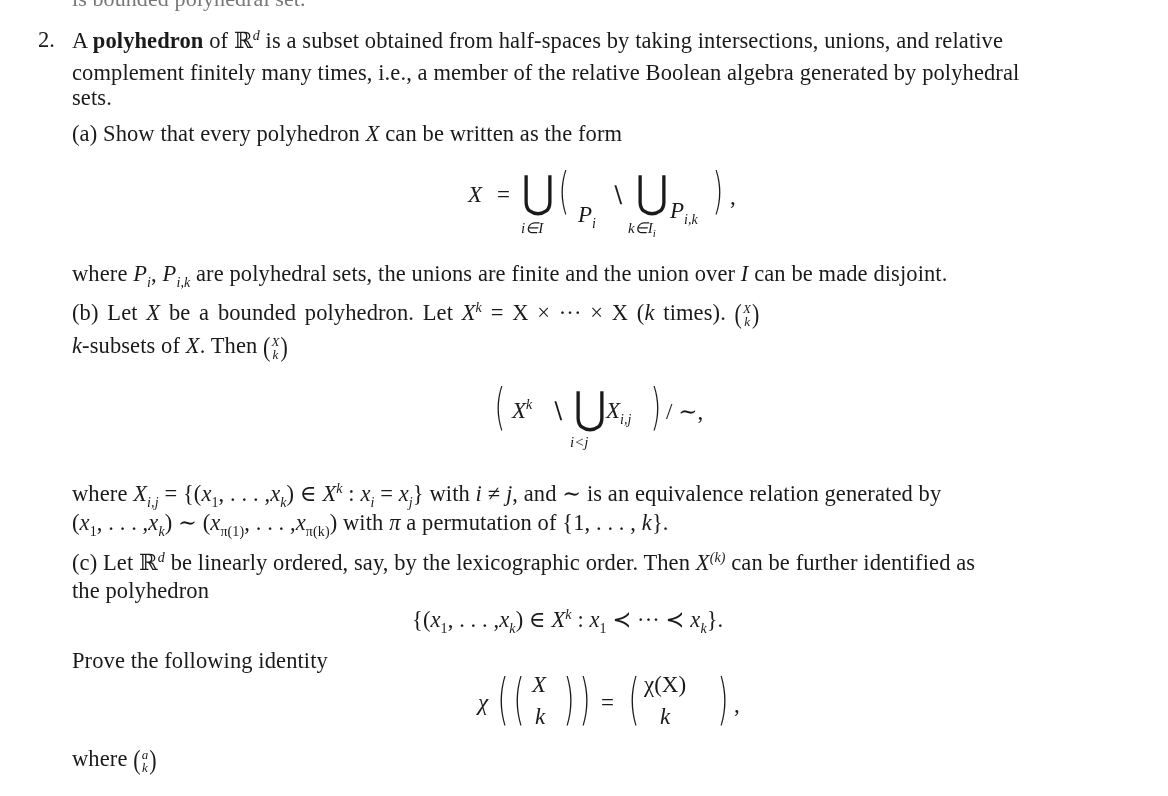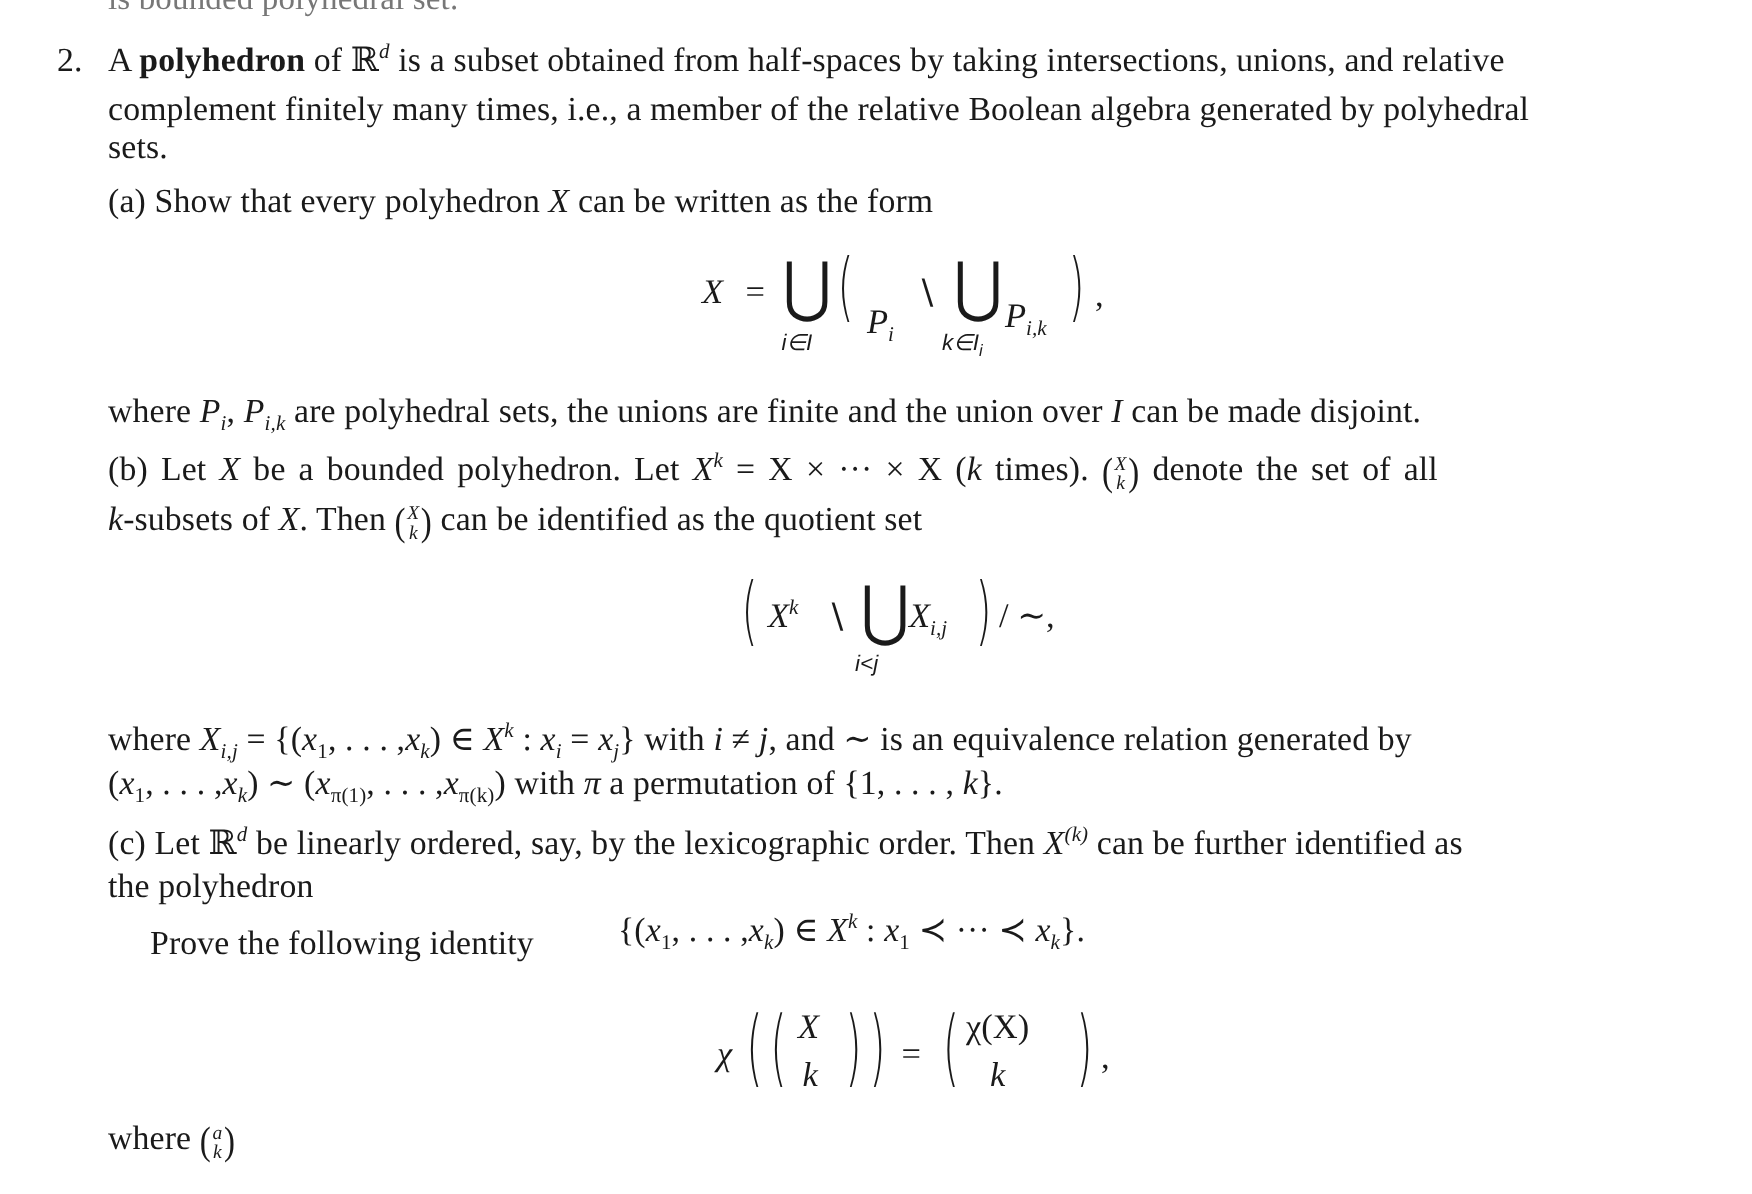--- a/index.html
+++ b/index.html
@@ -1,21 +1,21 @@
 <!DOCTYPE html>
 <html><head>
 <meta charset="utf-8">
 <style>
   html, body { margin:0; padding:0; background:#ffffff; }
   body {
     width:1168px; height:796px; overflow:hidden; position:relative;
     font-family:"DejaVu Serif","Liberation Serif",serif;
     color:#1a1a1a; font-size:21px;
   }
-  .serif { font-family:Liberation Sans, sans-serif; }
+  .serif { font-family:Liberation Serif, serif; }
   .abs { position:absolute; white-space:nowrap; }
   .line { font-family:"Liberation Serif","DejaVu Serif",serif; font-size:22.5px; letter-spacing:0.1px; }
   i.m { font-style:italic; font-family:"Liberation Serif","DejaVu Serif",serif; }
   b { font-weight:bold; }
   sup, sub { font-size:14px; line-height:0; }
   .cutoff { top:-14px; left:72px; color:#777; font-size:22px; }
   .bigU { font-size:44px; line-height:1; font-family:"DejaVu Serif",serif; display:inline-block; transform:scaleX(0.9); }
   .paren { font-family:"DejaVu Sans",sans-serif; font-weight:100; display:inline-block; }
   .under { font-size:15px; font-style:italic; }
   .binom { display:inline-flex; align-items:center; vertical-align:middle; }
@@ -82,35 +82,33 @@
   <span>= X × ··· × X (</span><i class="m">k</i>
   <span>times).</span>
   <span class="binom small-binom">
       <span class="p">(</span>
       <span class="stack">
         <span>X</span>
         <span>k</span>
       </span>
       <span class="p">)</span>
     </span>
-  <span>denote the set of all</span>
 </div>
 
 <div class="abs line" style="top:333px;left:72px;">
   <i class="m">k</i><span>-subsets of</span>
   <i class="m">X</i><span>. Then</span>
   <span class="binom small-binom">
       <span class="p">(</span>
       <span class="stack">
         <span>X</span>
         <span>k</span>
       </span>
       <span class="p">)</span>
     </span>
-  <span>can be identified as the quotient set</span>
 </div>
 
 <div class="abs" style="top:382px;left:490px;">
   <span class="abs paren" style="left:0;top:-4px;font-size:50px;transform:scaleX(0.55);">(</span>
   <span class="abs eq-text" style="left:22px;top:16px;"><i class="m">X</i><sup><i class="m">k</i></sup></span>
   <span class="abs eq-text" style="left:60px;top:16px;">∖</span>
   <span class="bigU abs" style="left:82px;top:4px;">⋃</span>
   <span class="under abs serif" style="left:80px;top:52px;">i&lt;j</span>
   <span class="abs eq-text" style="left:116px;top:16px;"><i class="m">X</i><sub><i class="m">i,j</i></sub></span>
   <span class="abs paren" style="left:156px;top:-4px;font-size:50px;transform:scaleX(0.55);">)</span>
@@ -149,21 +147,21 @@
 
 <div class="abs line" style="top:606px;left:412px;">
   <span>{(</span><i class="m">x</i><sub>1</sub><span>, . . . ,</span><i class="m">x</i><sub><i>k</i></sub><span>) ∈</span>
   <i class="m">X</i><sup><i>k</i></sup>
   <span>:</span>
   <i class="m">x</i><sub>1</sub>
   <span>≺ ··· ≺</span>
   <i class="m">x</i><sub><i>k</i></sub><span>}.</span>
 </div>
 
-<div class="abs line" style="top:616px;left:72px;margin-left:28px;">Prove the following identity</div>
+<div class="abs line" style="top:648px;left:72px;">Prove the following identity</div>
 
 <div class="abs" style="top:668px;left:478px;">
   <i class="abs eq-text" style="left:0;top:22px;">χ</i>
   <span class="abs paren" style="left:14px;top:-2px;font-size:56px;transform:scaleX(0.5);">(</span>
   <span class="abs paren" style="left:30px;top:-2px;font-size:56px;transform:scaleX(0.5);">(</span>
   <i class="abs eq-text" style="left:54px;top:4px;">X</i>
   <i class="abs eq-text" style="left:57px;top:36px;">k</i>
   <span class="abs paren" style="left:80px;top:-2px;font-size:56px;transform:scaleX(0.5);">)</span>
   <span class="abs paren" style="left:96px;top:-2px;font-size:56px;transform:scaleX(0.5);">)</span>
   <span class="abs eq-text" style="left:123px;top:22px;">=</span>

